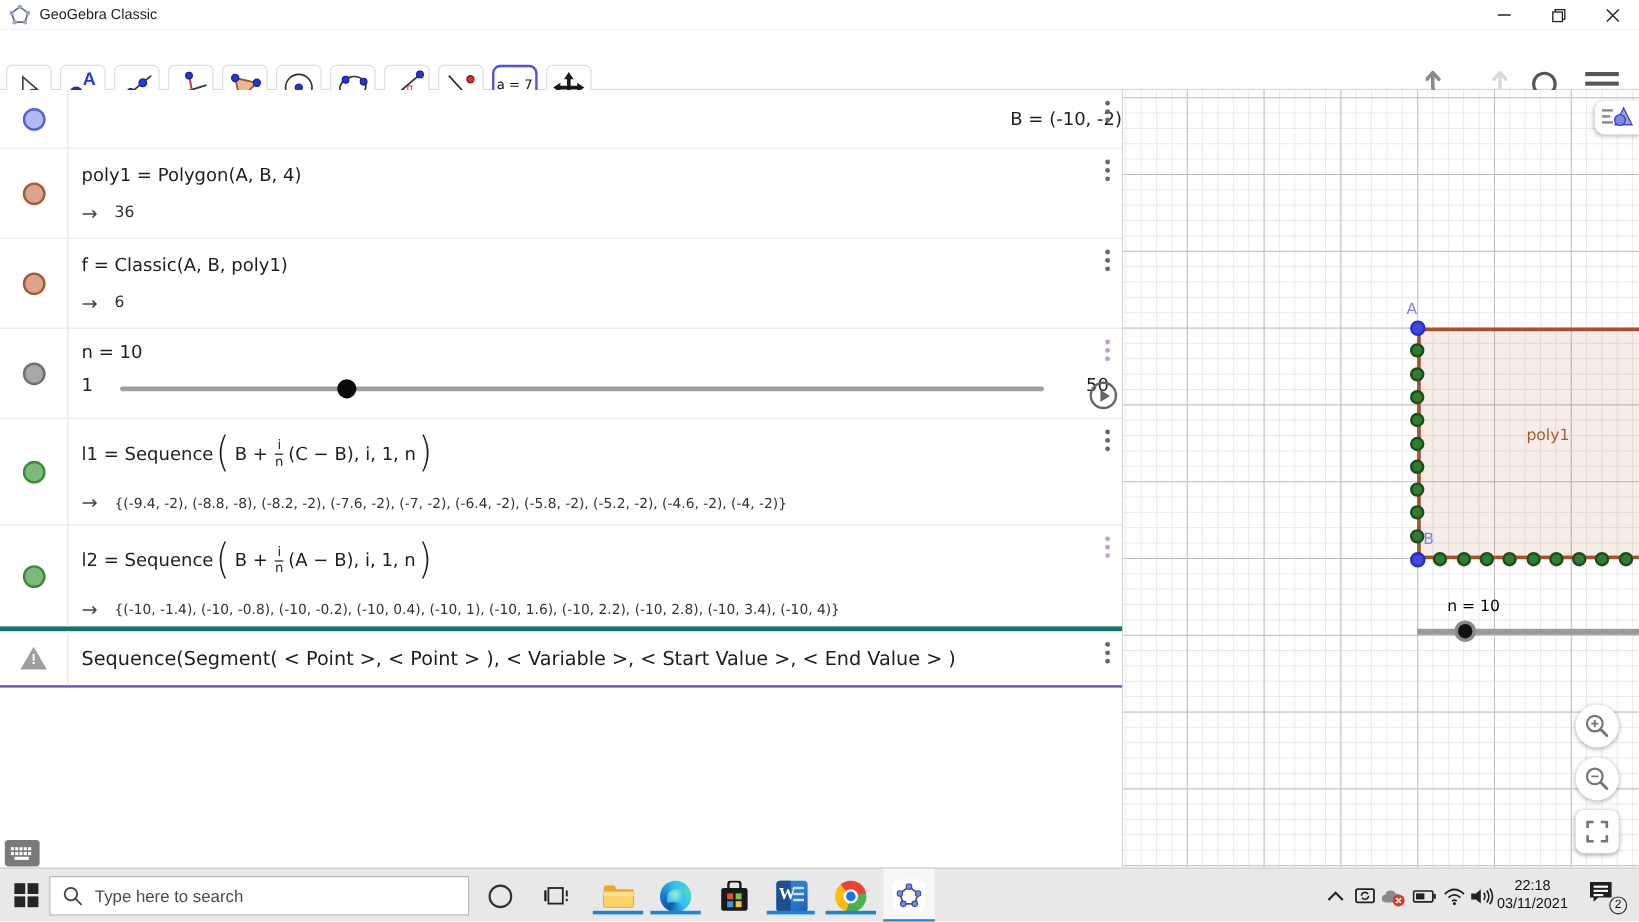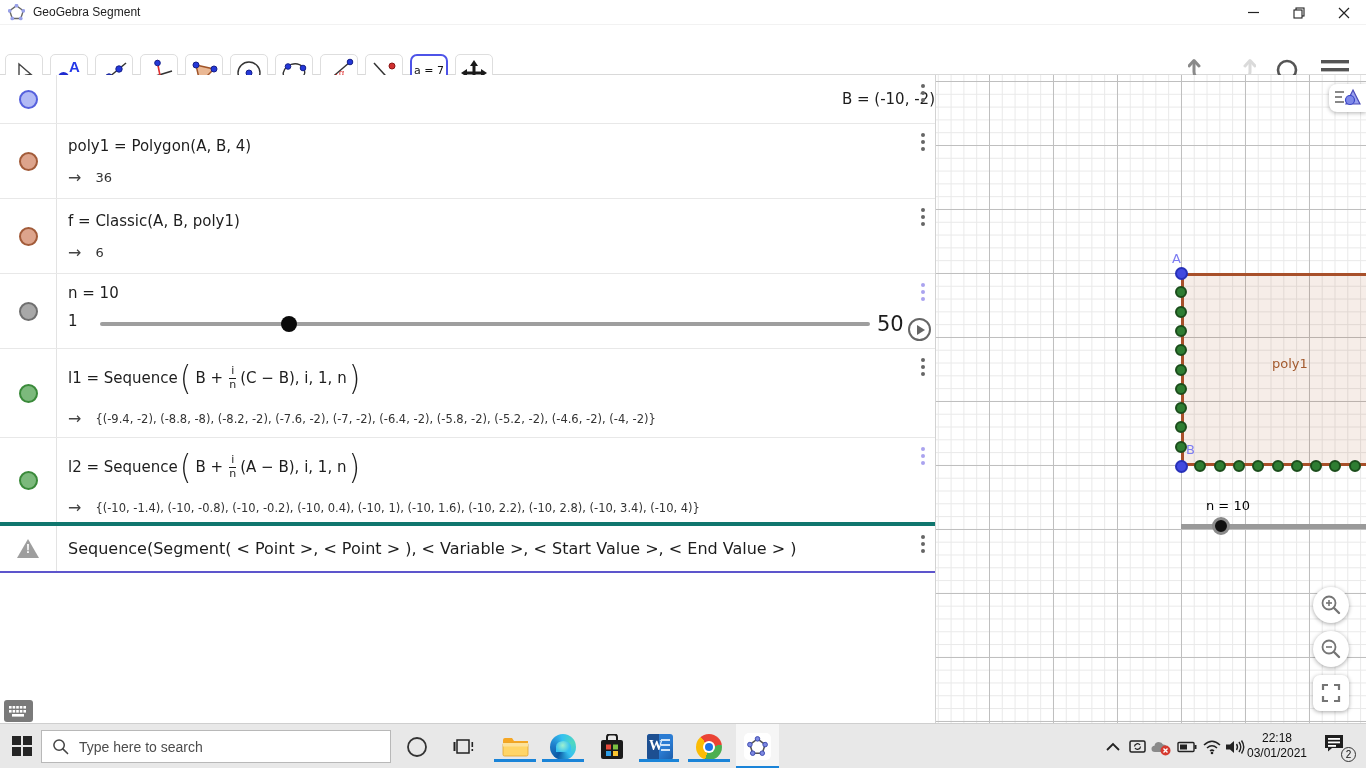--- a/index.html
+++ b/index.html
@@ -38,21 +38,21 @@
   .dots3 i { width:4px; height:4px; border-radius:50%; background:#666; }
   .dots3.purple i { background:#aaa3ef; }
   .stylebtn { position:absolute; right:6px; top:8px; width:36px; height:29px; background:#fff; border-radius:6px;
               box-shadow:0 1px 4px rgba(0,0,0,.3); display:flex; align-items:center; justify-content:center; }
   .frac { display:inline-flex; flex-direction:column; align-items:center; font-size:11px; line-height:1.1; vertical-align:middle; margin:0 4px; }
   .frac .num { border-bottom:1px solid #1d1d1d; padding:0 2px; }
   .bigp { font-size:30px; font-weight:200; transform:scaleY(1.15); display:inline-block; margin:0 2px; position:relative; top:-1px;}
   .fmrow { display:flex; align-items:center; height:46px; margin-top:6px; font-size:15px; }
   
   .aslider-min { position:absolute; left:11px; top:38px; font-size:15px; }
-  .aslider-max { position:absolute; left:820px; top:38px; font-size:21px; }
+  .aslider-max { position:absolute; left:848px; top:38px; font-size:15px; }
   .aslider-track { position:absolute; left:43px; top:48px; width:770px; height:4px; background:#9e9e9e; border-radius:2px; }
   .aslider-thumb { position:absolute; left:181px; top:-6px; width:16px; height:16px; background:#0a0a0a; border-radius:50%; }
   .playbtn { position:absolute; right:4px; top:44px; width:23px; height:23px; border:2px solid #666; border-radius:50%; display:flex; align-items:center; justify-content:center; }
   .playbtn i { width:0; height:0; border-left:8px solid #666; border-top:5px solid transparent; border-bottom:5px solid transparent; margin-left:2px; }
   .warn { width:0; height:0; border-left:11px solid transparent; border-right:11px solid transparent; border-bottom:19px solid #9e9e9e; position:relative; }
   .warn:after { content:"!"; position:absolute; left:-2px; top:3px; color:#fff; font-size:12px; font-weight:bold; }
   .kbd-btn { position:absolute; left:4px; top:700px; width:29px; height:22px; background:#7a7a7a; border-radius:3px; display:flex; align-items:center; justify-content:center; }
 
   
   .graphics { position:absolute; left:936px; top:75px; width:430px; height:648px; background:#fff; overflow:hidden;
@@ -99,21 +99,21 @@
 
   <div class="titlebar">
     <svg width="17" height="17" viewBox="0 0 20 20" style="margin-left:8px">
       <polygon points="10,2 18,8 15,17 5,17 2,8" fill="none" stroke="#666" stroke-width="1.6"></polygon>
       <circle cx="10" cy="2" r="2.2" fill="#98a0e8"></circle>
         <circle cx="18" cy="8" r="2.2" fill="#98a0e8"></circle>
       <circle cx="15" cy="17" r="2.2" fill="#98a0e8"></circle>
         <circle cx="5" cy="17" r="2.2" fill="#98a0e8"></circle>
         <circle cx="2" cy="8" r="2.2" fill="#98a0e8"></circle>
     </svg>
-    <span class="tb-title">GeoGebra Segment</span>
+    <span class="tb-title">GeoGebra Classic</span>
     <div class="win-btns">
       <div class="win-btn">
         <svg width="11" height="11" viewBox="0 0 11 11">
             <line x1="0" y1="5.5" x2="11" y2="5.5" stroke="#222" stroke-width="1.2"></line>
           </svg>
       </div>
       <div class="win-btn">
         <svg width="12" height="12" viewBox="0 0 12 12">
           <rect x="3" y="1" width="8" height="8" fill="none" stroke="#222" stroke-width="1.1"></rect>
           <rect x="1" y="3" width="8" height="8" fill="#fff" stroke="#222" stroke-width="1.1"></rect>
@@ -593,21 +593,21 @@
       <svg width="20" height="16" viewBox="0 0 20 16">
         <polygon points="1,5.5 5,5.5 9,2 9,14 5,10.5 1,10.5" fill="#222"></polygon>
         <path d="M11.5 5 Q13.5 8 11.5 11" fill="none" stroke="#222" stroke-width="1.4"></path>
         <path d="M14 3 Q17.5 8 14 13" fill="none" stroke="#222" stroke-width="1.4"></path>
         <path d="M16.5 1.5 Q21 8 16.5 14.5" fill="none" stroke="#222" stroke-width="1.4"></path>
       </svg>
     </div>
 
     <div class="clock">
       <div>22:18</div>
-      <div>03/01/2021</div>
+      <div>03/11/2021</div>
     </div>
 
     <div class="notif">
       <svg width="22" height="20" viewBox="0 0 22 20">
         <path d="M1 1 L19 1 L19 14 L8 14 L4 17.5 L4 14 L1 14 Z" fill="#1f1f1f"></path>
         <rect x="4" y="4" width="12" height="1.8" fill="#fff"></rect>
           <rect x="4" y="7.5" width="12" height="1.8" fill="#fff"></rect>
           <rect x="4" y="11" width="8" height="1.8" fill="#fff"></rect>
       </svg>
       <div style="position:absolute;right:-6px;bottom:-4px;width:15px;height:15px;border-radius:50%;background:#e8e8e8;border:1.4px solid #333;font-size:10px;color:#111;" class="flexcenter">2</div>

